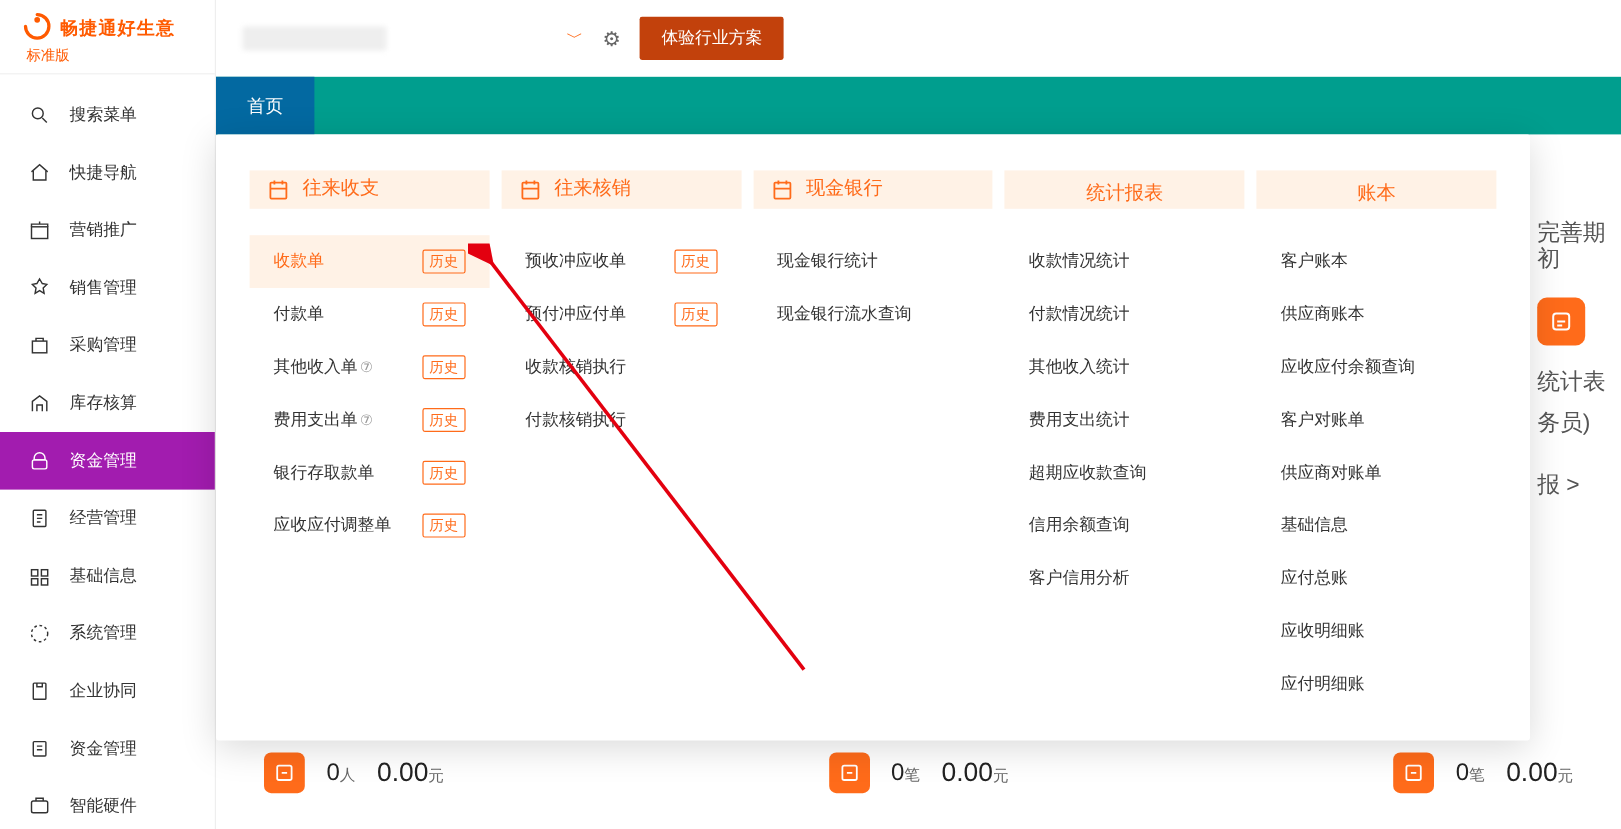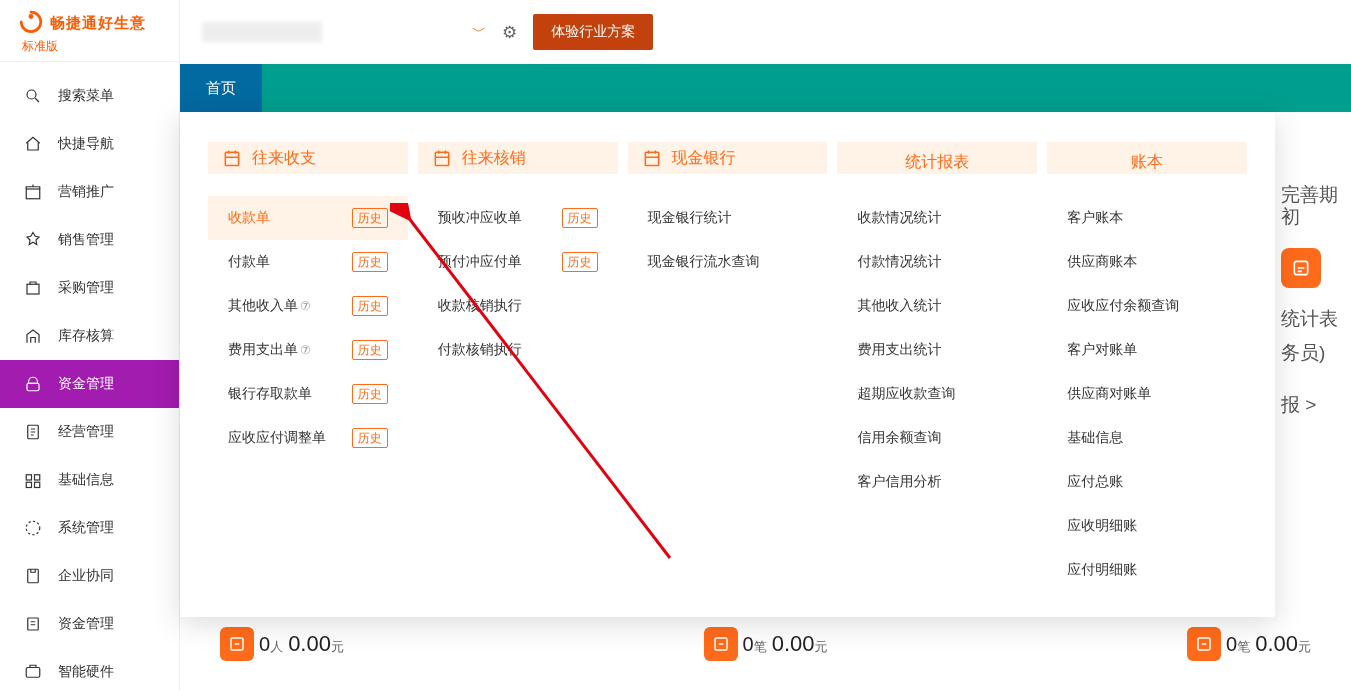--- a/index.html
+++ b/index.html
@@ -28,21 +28,21 @@
     .primary-btn { background: #c2410c; color: #fff; border: none; height: 36px; padding: 0 18px; border-radius: 2px; font-size: 14px; cursor: pointer; }
 
     .tabs-bar { height: 48px; background: #009e8e; display: flex; align-items: center; }
     .tab { height: 48px; display: flex; align-items: center; padding: 0 26px; color: #fff; font-size: 15px; background: #0369a1; }
 
     .bg-content { position: absolute; left: 180px; right: 0; top: 112px; bottom: 0; }
     .right-rail { position: absolute; right: 0; top: 60px; width: 70px; }
     .rail-txt { color: #555; font-size: 19px; line-height: 22px; margin: 12px 0; }
     .rail-icon { width: 40px; height: 40px; background: #ff6b1a; border-radius: 8px; margin: 20px 0; display: flex; align-items: center; justify-content: center; color: #fff; }
     .stats-row { position: absolute; left: 40px; right: 40px; bottom: 30px; display: flex; justify-content: space-between; }
-    .stat { display: flex; align-items: center; gap: 5px; }
+    .stat { display: flex; align-items: center; gap: 18px; }
     .stat-icon { width: 34px; height: 34px; background: #ff6b1a; border-radius: 6px; display: flex; align-items: center; justify-content: center; color: #fff; }
     .stat-cnt { font-size: 20px; color: #222; }
     .stat-cnt small { font-size: 13px; color: #666; }
     .stat-amt { font-size: 22px; color: #222; text-align: center; }
     .stat-amt small { font-size: 13px; color: #666; }
 
     .mega { position: absolute; left: 180px; top: 112px; width: 1095px; height: 505px; background: #fff; box-shadow: 0 6px 30px rgba(0,0,0,.15); border-radius: 2px; padding: 30px 28px; display: flex; gap: 10px; }
     .col { flex: 1; }
     .col-head { height: 32px; background: #fff2e6; color: #ff6b1a; text-align: center; font-size: 16px; line-height: 40px; margin-bottom: 22px; font-weight: 500; }
     .col-head.icon { display: flex; align-items: center; gap: 10px; padding: 0 14px; text-align: left; justify-content: flex-start; }

